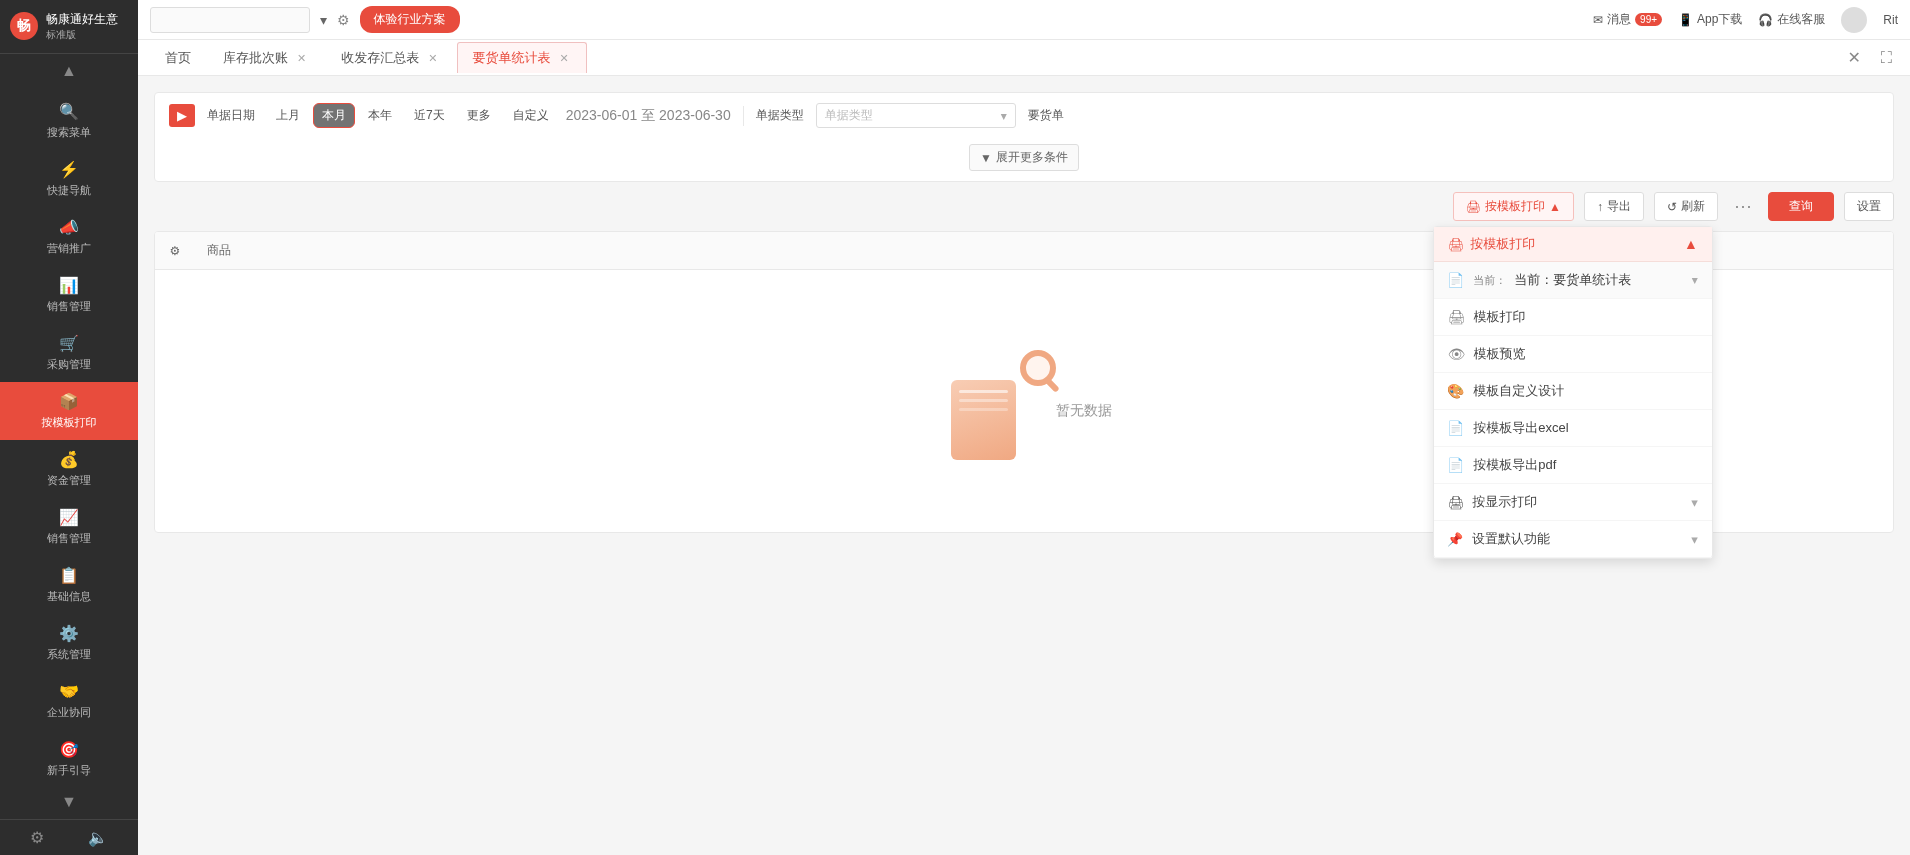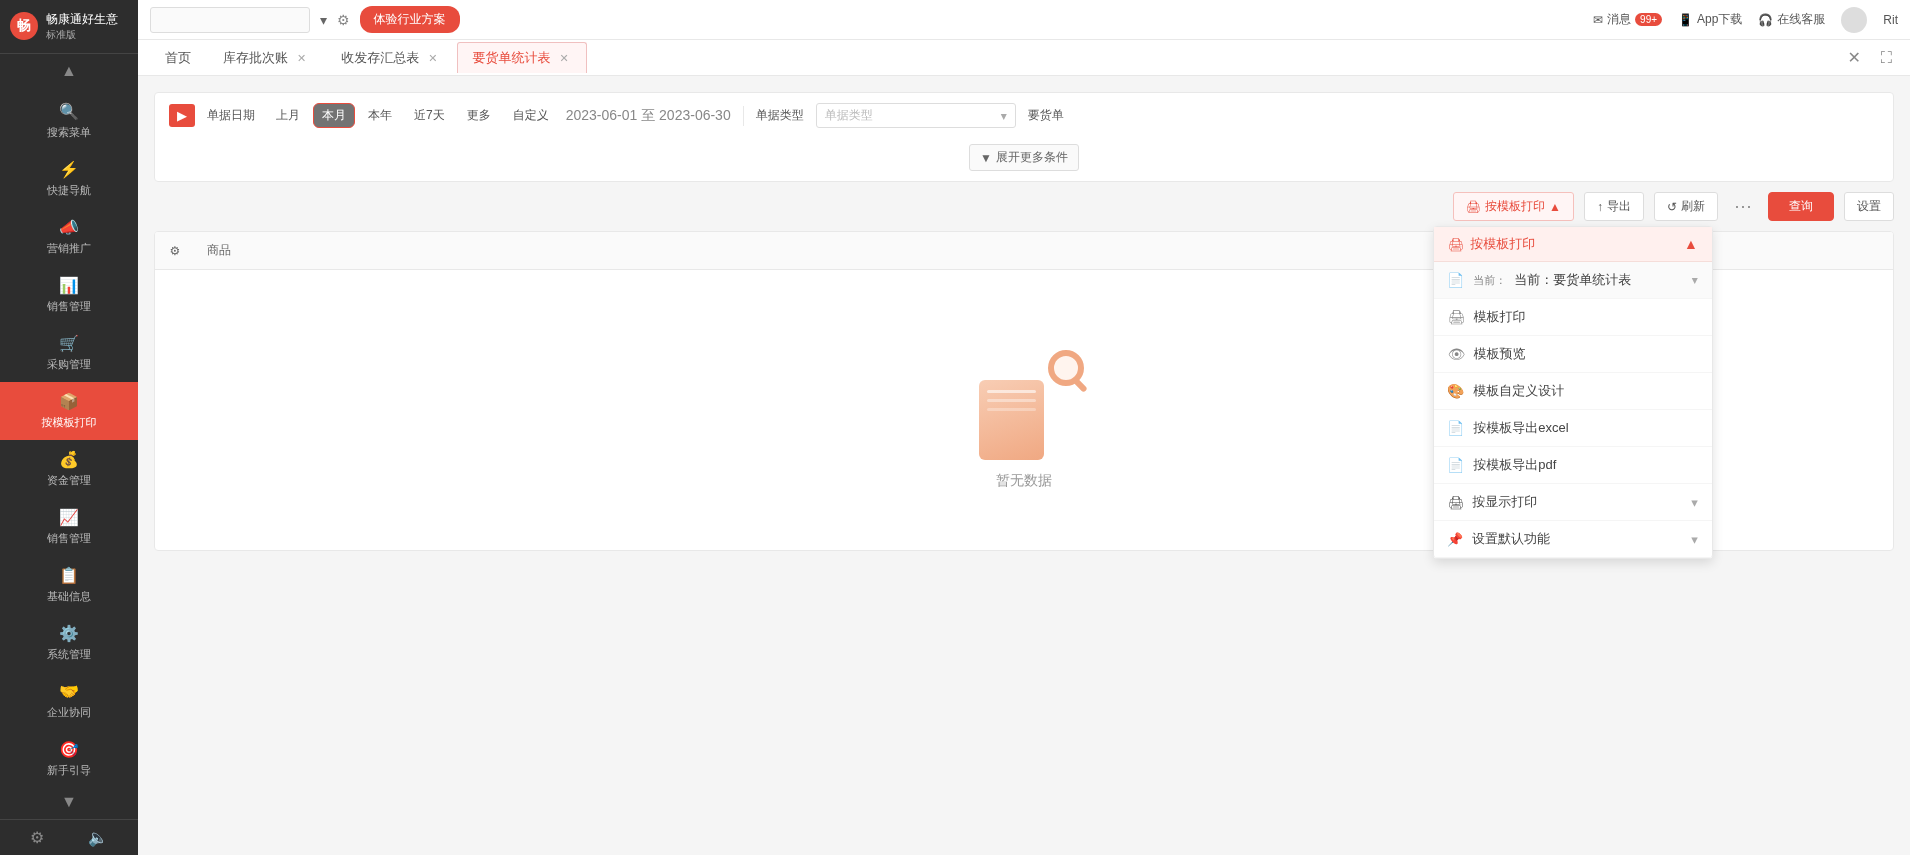--- a/index.html
+++ b/index.html
@@ -80,21 +80,21 @@
     .print-menu-section { display: flex; align-items: center; justify-content: space-between; padding: 9px 14px; font-size: 13px; color: #444; cursor: pointer; border-bottom: 1px solid #f5f5f5; }
     .print-menu-section-left { display: flex; align-items: center; gap: 8px; }
     .current-label { font-size: 11px; color: #888; }
 
     
     .table-wrap { background: #fff; border: 1px solid #e8e8e8; border-radius: 4px; overflow: hidden; }
     .table-header { display: flex; align-items: center; background: #fafafa; border-bottom: 1px solid #e8e8e8; }
     .th { padding: 10px 12px; font-size: 12px; color: #666; font-weight: 500; flex: 1; text-align: center; }
     .th:first-child { flex: 0 0 40px; }
     .th:nth-child(2) { flex: 2; text-align: left; }
-    .table-empty { display: flex; flex-direction: column; align-items: center; justify-content: center; padding: 80px 0 60px; }
+    .table-empty { display: flex; flex-direction: row; align-items: center; justify-content: center; padding: 80px 0 60px; }
     .empty-text { color: #999; font-size: 14px; }
 
     .dots-btn { background: none; border: none; cursor: pointer; color: #888; font-size: 18px; padding: 2px 6px; }
 
     
     .content::-webkit-scrollbar { width: 6px; }
     .content::-webkit-scrollbar-thumb { background: #ddd; border-radius: 3px; }
   </style>
 </head>
 <body>

